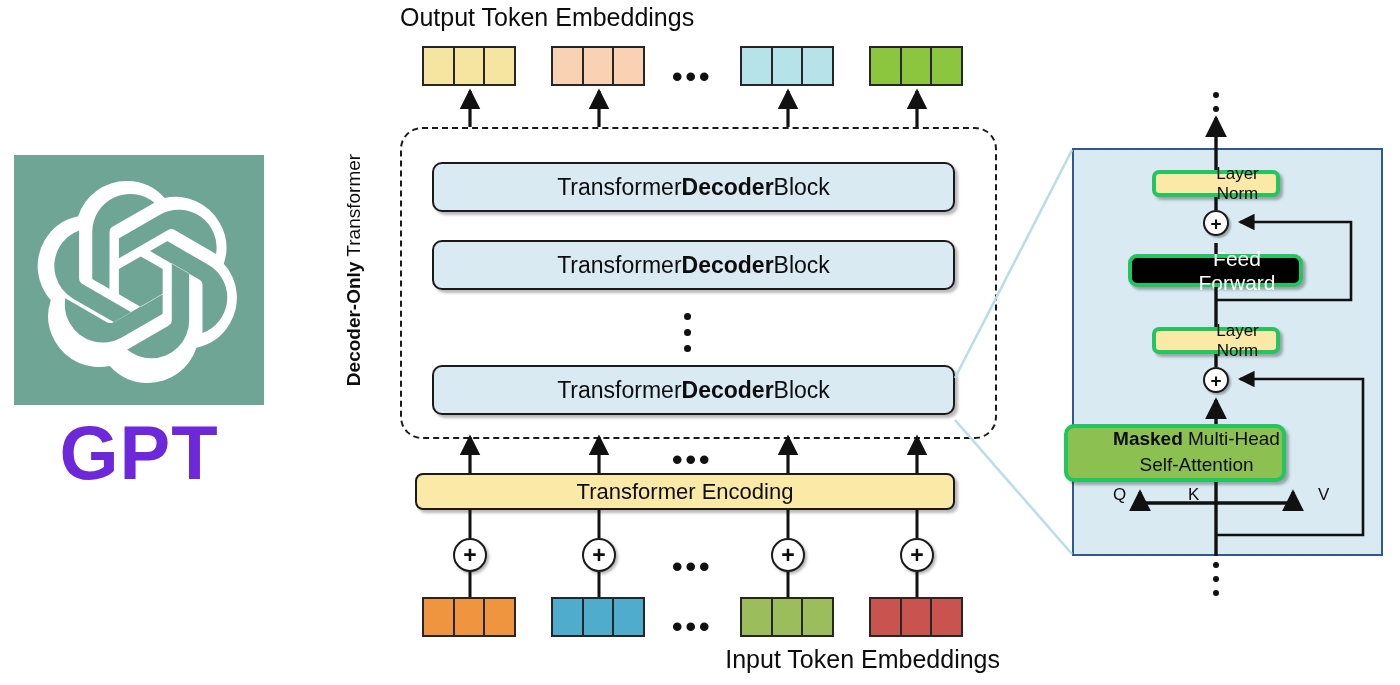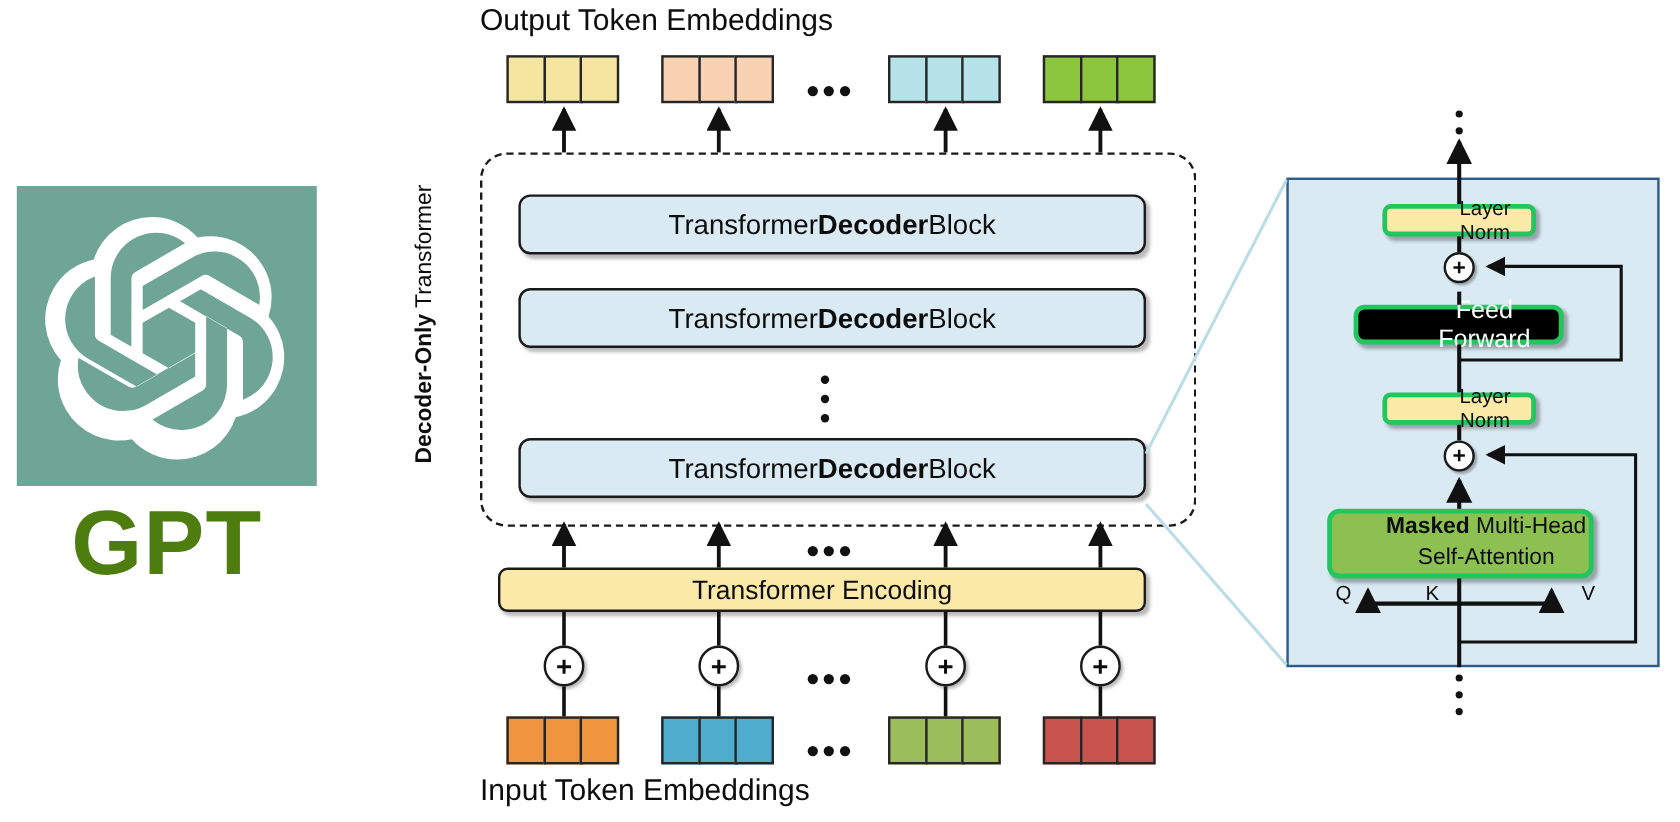--- a/index.html
+++ b/index.html
@@ -36,21 +36,21 @@
 
   
   #output-title {
     left: 400px; top: 3px; width: 600px;
     text-align: left;
     font-size: 25px;
     font-weight: 400;
   }
   #input-title {
     left: 400px; top: 645px; width: 600px;
-    text-align: left;
+    text-align: right;
     font-size: 25px;
     font-weight: 400;
   }
 
   
   .tokgroup { display: flex; height: 40px; }
   .tokgroup .cell {
     width: 33px; height: 40px;
     box-sizing: border-box;
     border: 2.5px solid #262626;
@@ -174,21 +174,21 @@
     background: #C42DE8;
     color: #ffffff;
     width: 175px; height: 33px;
     left: 1128px; top: 254px;
     font-size: 21px;
     border-radius: 9px;
   }
   #attn-block {
     background: #8CC152;
     width: 222px; height: 58px;
-    left: 1106px; top: 424px;
+    left: 1064px; top: 424px;
     font-size: 19px;
     border-radius: 10px;
     flex-direction: column;
     line-height: 26px;
   }
   #attn-block b { font-weight: 700; }
   .qkv {
     font-size: 17px;
   }
   #q-label { left: 1113px; top: 485px; }
@@ -202,21 +202,21 @@
 
 <div class="abs" id="logo-panel">
   <div id="logo-square" style="background: rgb(111, 165, 149);">
     <svg width="250" height="250" viewBox="0 0 120 120">
       <g transform="translate(60,61) scale(1.62) translate(-30,-30)">
         <path fill="#ffffff" d="M55.12 24.55a14.9 14.9 0 0 0-1.28-12.24 15.07 15.07 0 0 0-16.23-7.23A14.9 14.9 0 0 0 26.35.03a15.08 15.08 0 0 0-14.38 10.44 14.91 14.91 0 0 0-9.96 7.23 15.08 15.08 0 0 0 1.85 17.68 14.9 14.9 0 0 0 1.28 12.25 15.08 15.08 0 0 0 16.24 7.23 14.89 14.89 0 0 0 11.25 5.02 15.08 15.08 0 0 0 14.39-10.45 14.91 14.91 0 0 0 9.95-7.23 15.07 15.07 0 0 0-1.85-17.65ZM33.64 52.6a11.18 11.18 0 0 1-7.18-2.6l.36-.2 11.92-6.88a1.94 1.94 0 0 0 .98-1.7V24.42l5.04 2.91a.18.18 0 0 1 .1.14v13.91a11.23 11.23 0 0 1-11.22 11.21Zm-24.1-10.3a11.18 11.18 0 0 1-1.34-7.52l.36.21 11.93 6.88a1.94 1.94 0 0 0 1.96 0l14.56-8.4v5.82a.18.18 0 0 1-.07.15l-12.06 6.96a11.23 11.23 0 0 1-15.33-4.1ZM6.4 19.64a11.18 11.18 0 0 1 5.85-4.92v14.15a1.93 1.93 0 0 0 .97 1.69l14.5 8.37-5.05 2.91a.18.18 0 0 1-.17 0L10.5 34.94a11.23 11.23 0 0 1-4.1-15.3Zm41.42 9.63-14.55-8.45 5.04-2.9a.18.18 0 0 1 .17 0l12.06 6.96a11.21 11.21 0 0 1-1.73 20.23V30.96a1.93 1.93 0 0 0-.99-1.69Zm5.01-7.56-.36-.22-11.9-6.93a1.94 1.94 0 0 0-1.97 0l-14.55 8.4V17.15a.18.18 0 0 1 .07-.16l12.06-6.95a11.21 11.21 0 0 1 16.65 11.62ZM21.3 32.03l-5.05-2.9a.18.18 0 0 1-.1-.15V15.08a11.21 11.21 0 0 1 18.38-8.6l-.36.2-11.92 6.88a1.94 1.94 0 0 0-.98 1.7l-.02 16.76Zm2.74-5.9 6.48-3.74 6.5 3.74v7.49l-6.48 3.74-6.5-3.74v-7.5Z"></path>
       </g>
     </svg>
   </div>
 </div>
-<div id="gpt-word" style="color: #4d7c0f;">GPT</div>
+<div id="gpt-word" style="color: #6d28d9;">GPT</div>
 
 <div class="abs" id="output-title">Output Token Embeddings</div>
 <div class="abs" id="input-title">Input Token Embeddings</div>
 
 <div class="abs tokgroup" style="left:422px; top:46px;">
   <div class="cell" style="background: rgb(246, 229, 160);"></div>
   <div class="cell" style="background: rgb(246, 229, 160);"></div>
   <div class="cell" style="background: rgb(246, 229, 160);"></div>
 </div>
 <div class="abs tokgroup" style="left:551px; top:46px;">

